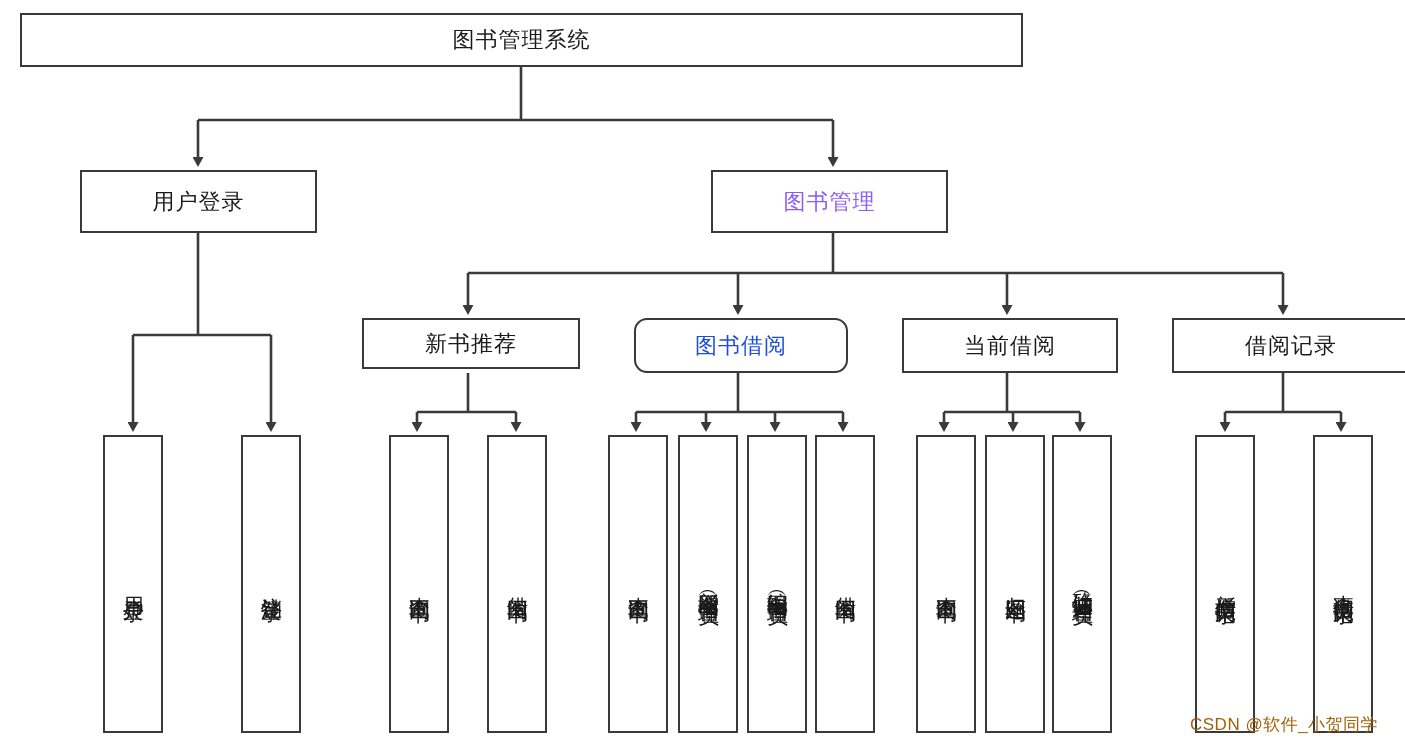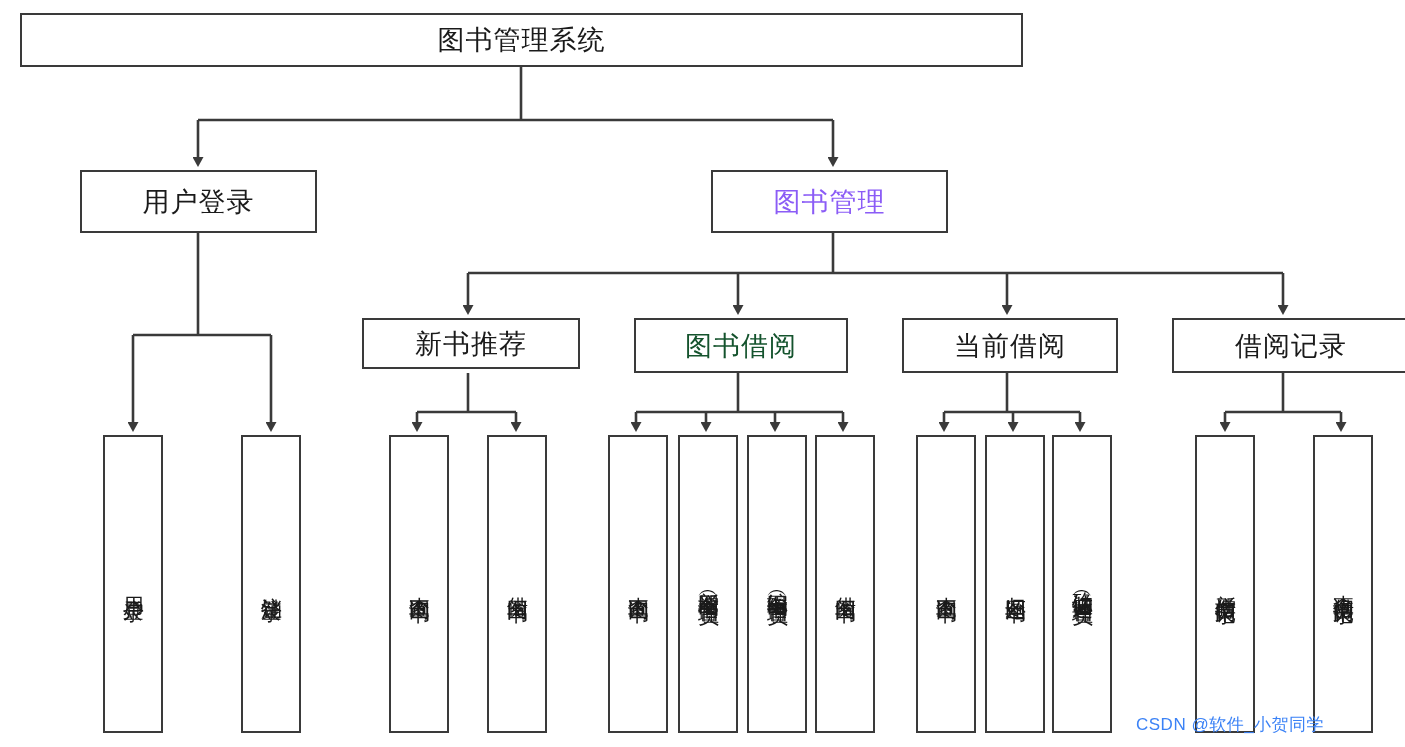--- a/index.html
+++ b/index.html
@@ -30,21 +30,21 @@
     box-sizing: border-box;
     background: #ffffff;
     border: 2px solid #3a3a3a;
     display: flex;
     align-items: center;
     justify-content: center;
     color: #1a1a1a;
     z-index: 2;
   }
   .node.horiz {
-    font-size: 27px;
+    font-size: 22px;
     letter-spacing: 1px;
   }
   .node.vert {
     writing-mode: vertical-rl;
     text-orientation: upright;
     font-size: 21px;
     line-height: 1.18;
     letter-spacing: 2px;
     padding: 6px 0;
     align-items: center;
@@ -121,21 +121,21 @@
       <path d="M1341,412 L1341,423" marker-end="url(#arrow)"></path>
     </g>
   </svg>
 
   <div class="node horiz" style="left: 20px; top: 13px; width: 1003px; height: 54px; border-color: rgb(58, 58, 58); background: rgb(255, 255, 255); color: rgb(26, 26, 26);">图书管理系统</div>
 
   <div class="node horiz" style="left: 80px; top: 170px; width: 237px; height: 63px; border-color: rgb(58, 58, 58); background: rgb(255, 255, 255); color: rgb(26, 26, 26);">用户登录</div>
   <div class="node horiz" style="left: 711px; top: 170px; width: 237px; height: 63px; border-color: rgb(58, 58, 58); background: rgb(255, 255, 255); color: #8b5cf6;">图书管理</div>
 
   <div class="node horiz" style="left: 362px; top: 318px; width: 218px; height: 51px; border-color: rgb(58, 58, 58); background: rgb(255, 255, 255); color: rgb(26, 26, 26);">新书推荐</div>
-  <div class="node horiz" style="left: 634px; top: 318px; width: 214px; height: 55px; border-color: rgb(58, 58, 58); background: rgb(255, 255, 255); color: #14532d;">图书借阅</div>
+  <div class="node horiz" style="left: 634px; top: 318px; width: 214px; height: 55px; border-color: rgb(58, 58, 58); background: rgb(255, 255, 255); color: #1d4ed8; border-radius: 13px;">图书借阅</div>
   <div class="node horiz" style="left: 902px; top: 318px; width: 216px; height: 55px; border-color: rgb(58, 58, 58); background: rgb(255, 255, 255); color: rgb(26, 26, 26);">当前借阅</div>
   <div class="node horiz" style="left: 1172px; top: 318px; width: 238px; height: 55px; border-color: rgb(58, 58, 58); background: rgb(255, 255, 255); color: rgb(26, 26, 26);">借阅记录</div>
 
   <div class="node vert" style="left: 103px; top: 435px; width: 60px; height: 298px; border-color: rgb(58, 58, 58); background: rgb(255, 255, 255); color: rgb(26, 26, 26);">
     <span class="vtext">用户登录</span>
   </div>
   <div class="node vert" style="left: 241px; top: 435px; width: 60px; height: 298px; border-color: rgb(58, 58, 58); background: rgb(255, 255, 255); color: rgb(26, 26, 26);">
     <span class="vtext">注销登录</span>
   </div>
   <div class="node vert" style="left: 389px; top: 435px; width: 60px; height: 298px; border-color: rgb(58, 58, 58); background: rgb(255, 255, 255); color: rgb(26, 26, 26);">
@@ -165,15 +165,15 @@
   <div class="node vert" style="left: 1052px; top: 435px; width: 60px; height: 298px; border-color: rgb(58, 58, 58); background: rgb(255, 255, 255); color: rgb(26, 26, 26);">
     <span class="vtext">确认归还（管理员）</span>
   </div>
   <div class="node vert" style="left: 1195px; top: 435px; width: 60px; height: 298px; border-color: rgb(58, 58, 58); background: rgb(255, 255, 255); color: rgb(26, 26, 26);">
     <span class="vtext">新增借阅记录</span>
   </div>
   <div class="node vert" style="left: 1313px; top: 435px; width: 60px; height: 298px; border-color: rgb(58, 58, 58); background: rgb(255, 255, 255); color: rgb(26, 26, 26);">
     <span class="vtext">查询借阅记录</span>
   </div>
 
-  <div class="watermark" style="left: 1136px; top: 713px; color: #3b82f6;">CSDN @软件_小贺同学</div>
+  <div class="watermark" style="left: 1190px; top: 713px; color: #a16207;">CSDN @软件_小贺同学</div>
 
 </div>
 
 </body></html>

